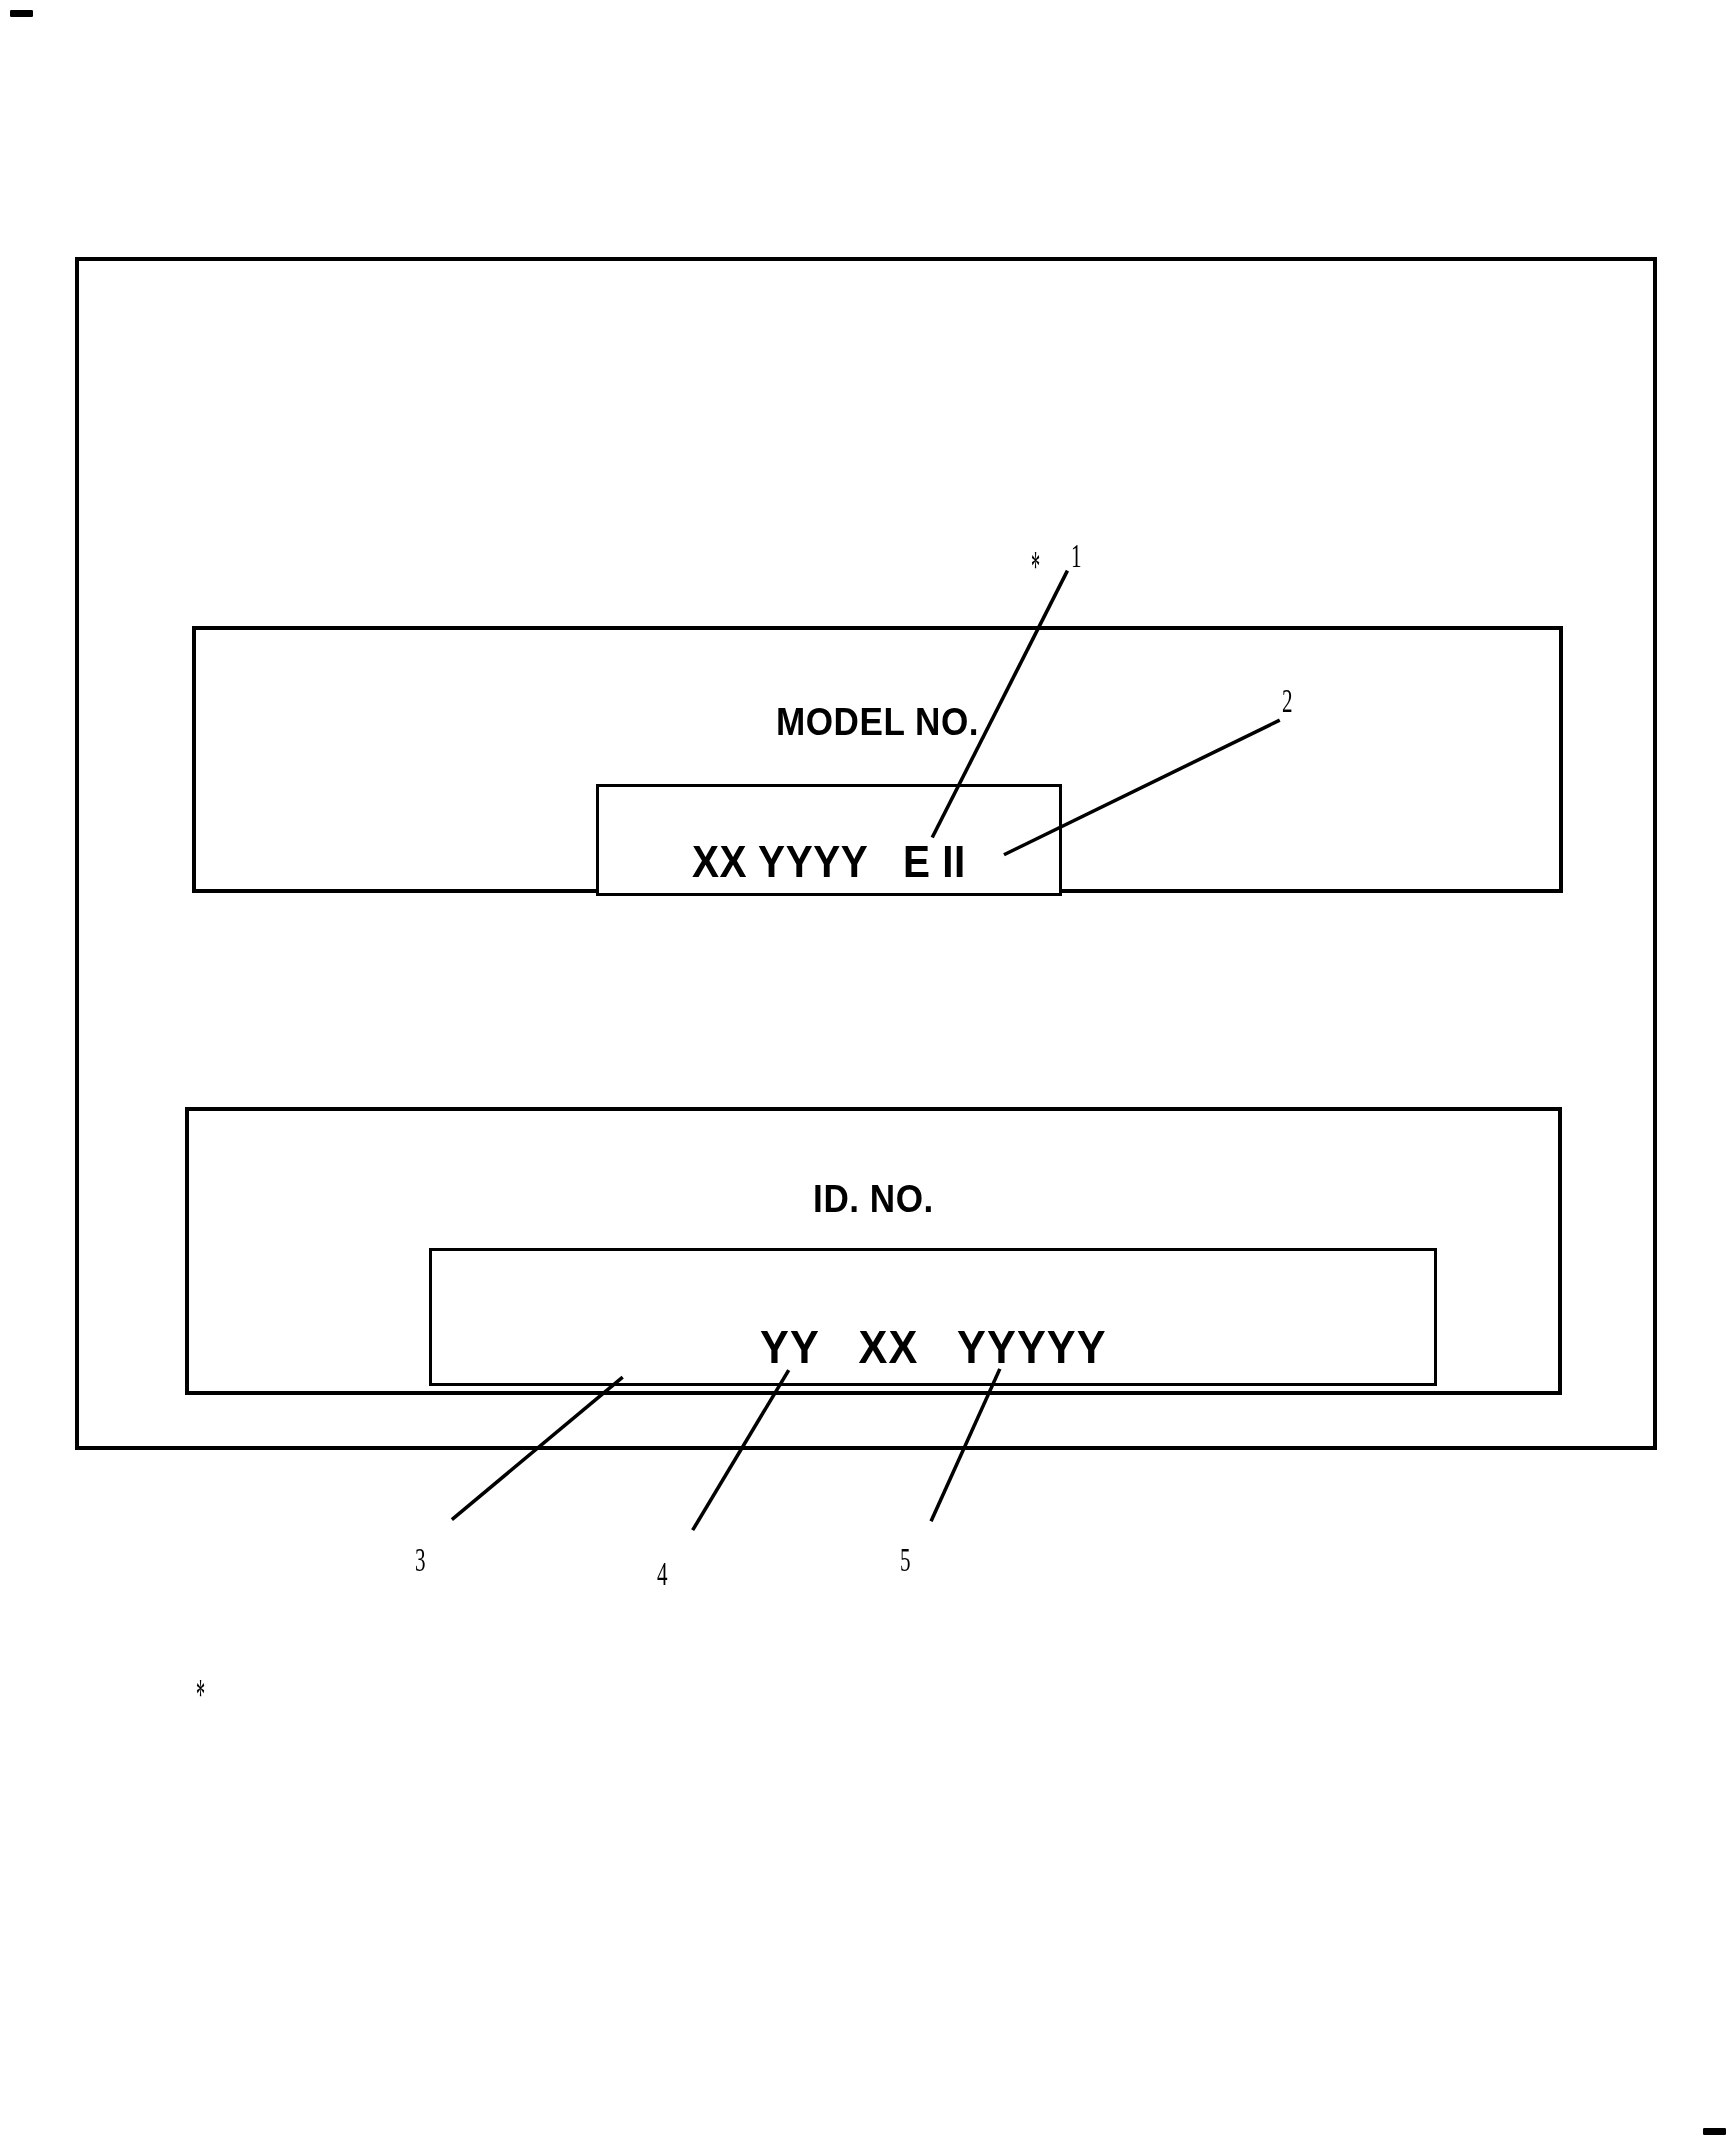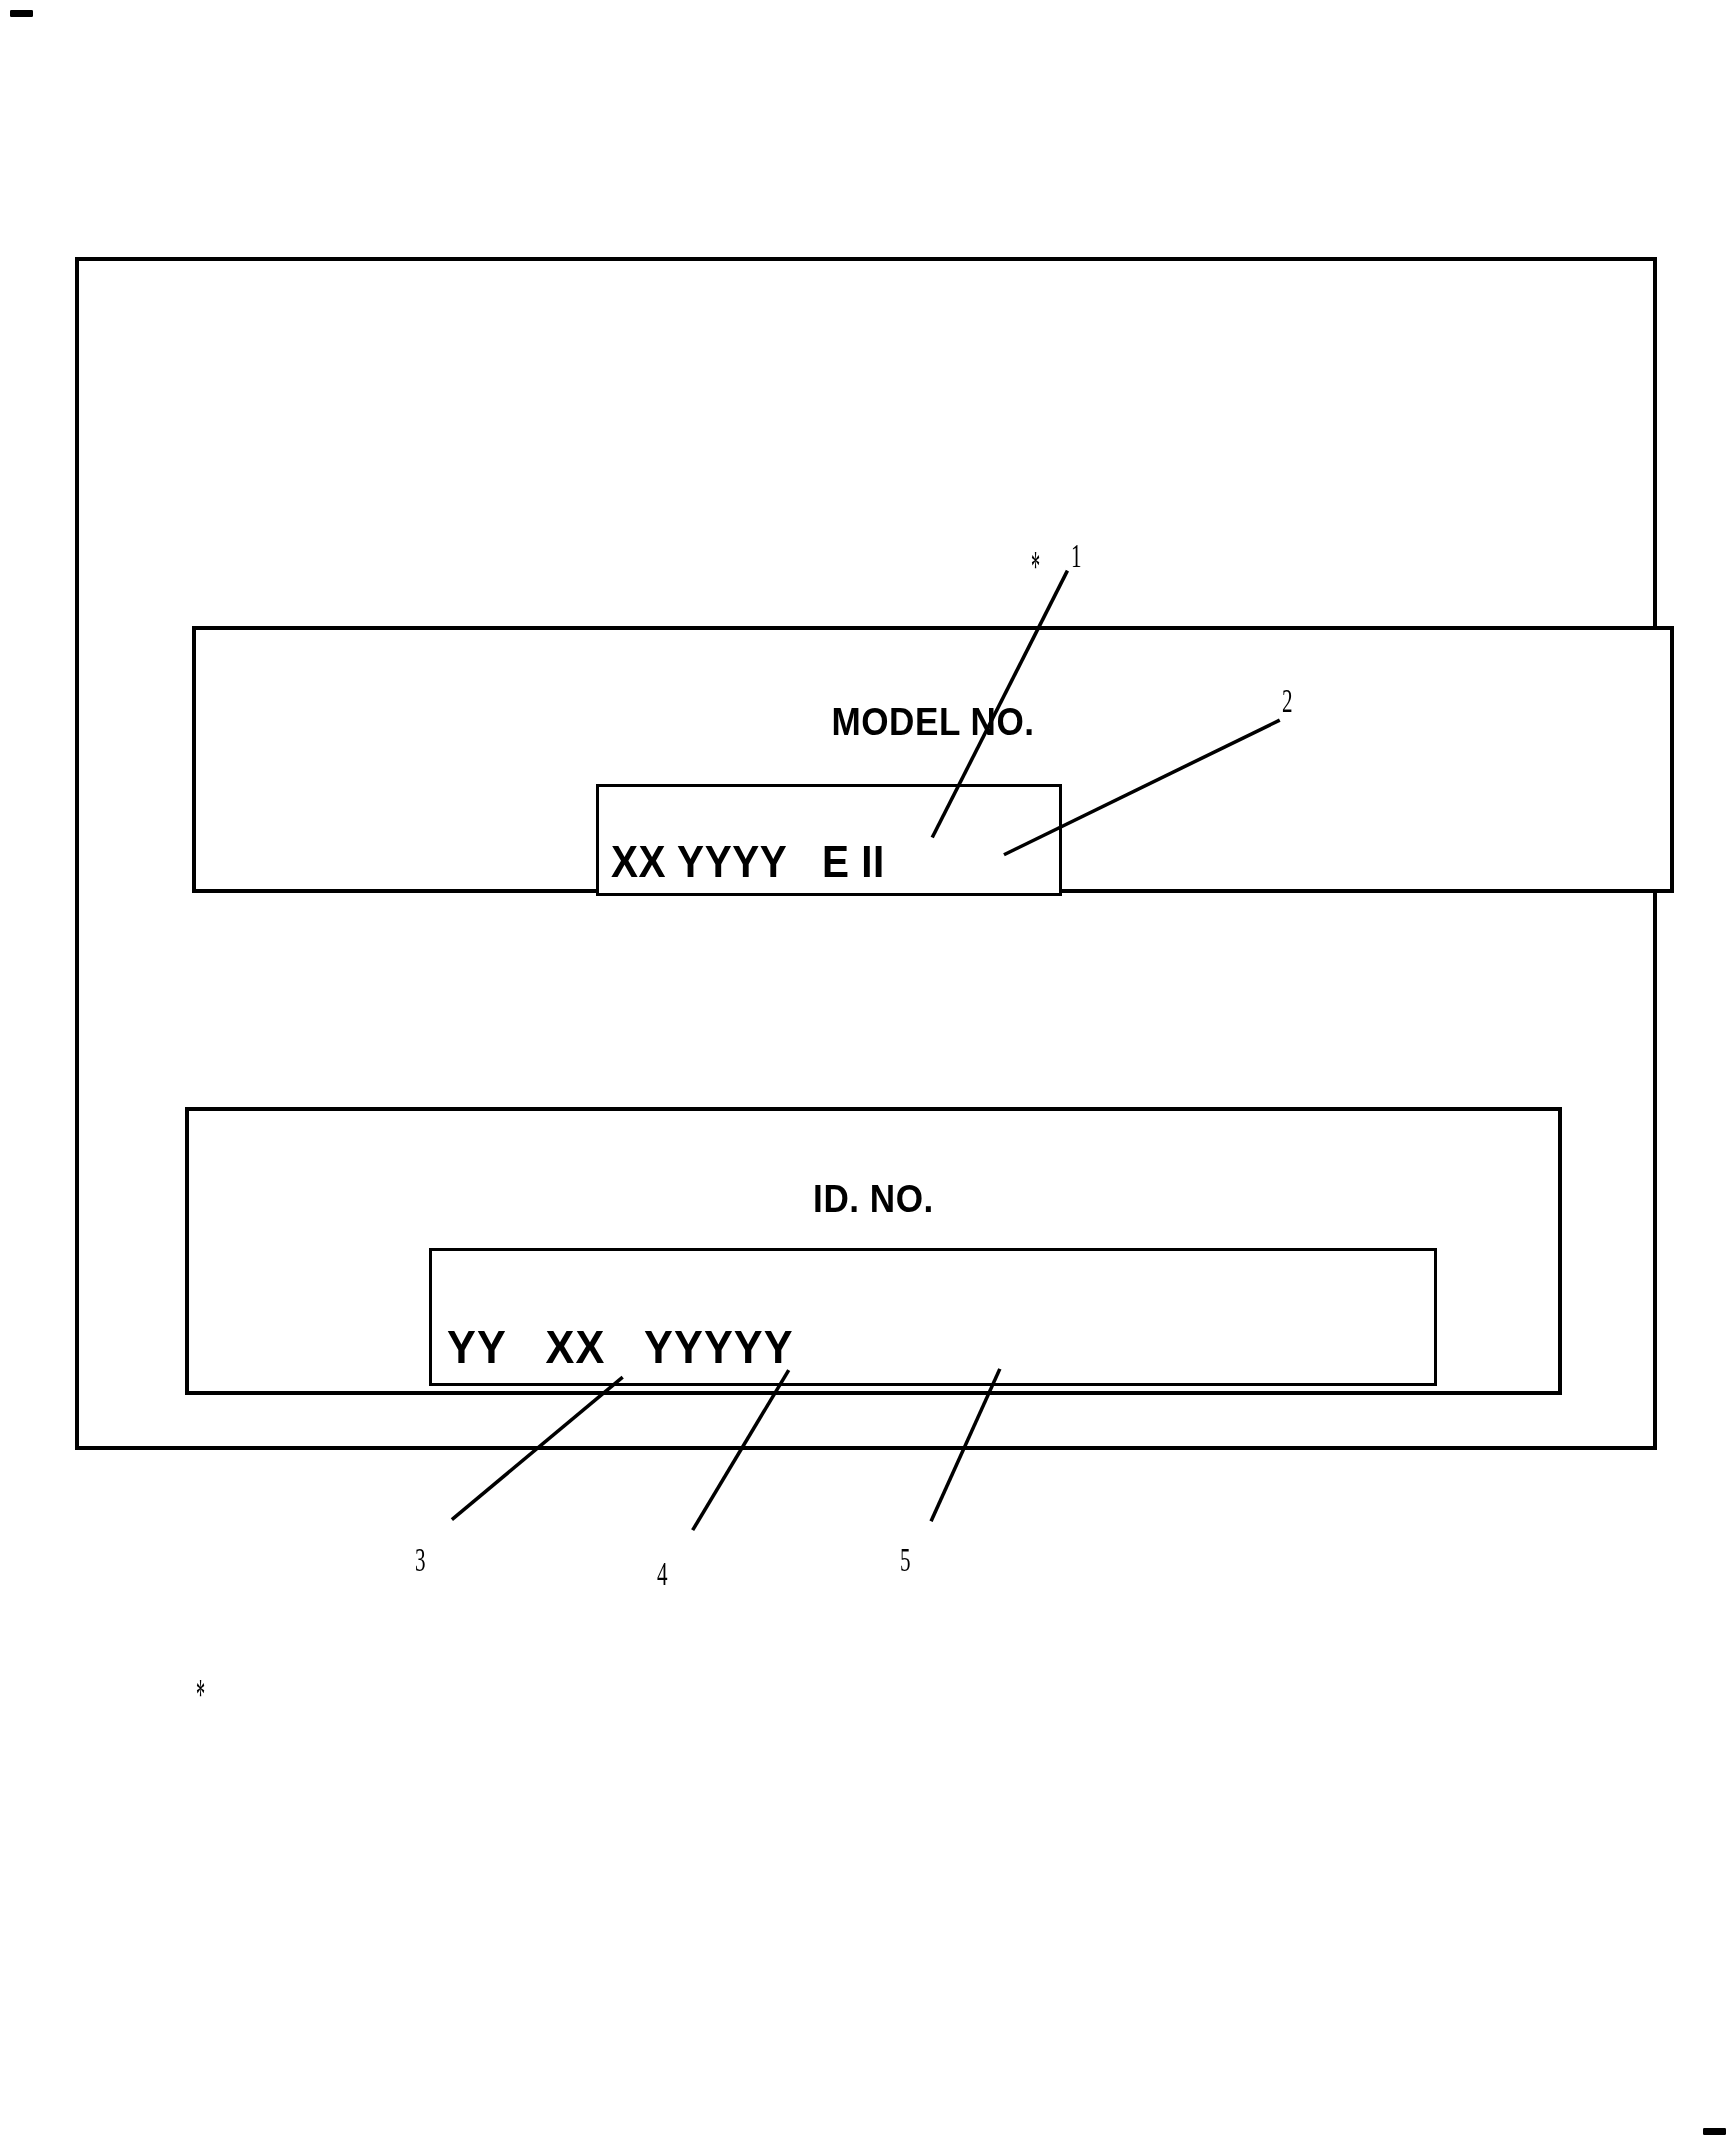--- a/index.html
+++ b/index.html
@@ -12,32 +12,32 @@
   .reg-mark{position:absolute;background:#000;border-radius:1.2px;}
   #reg-tl{left:10px;top:9.5px;width:22.5px;height:7.1px;}
   #reg-br{left:1703px;top:2128px;width:22.5px;height:7.1px;}
 
   
   #outer-frame{position:absolute;left:75px;top:257px;width:1582px;height:1193px;
                border:4.2px solid #000;box-sizing:border-box;background:#fff;}
 
   
   .plate{position:absolute;border:4.2px solid #000;box-sizing:border-box;background:#fff;}
-  #model-plate{left:187px;top:623px;width:1482px;height:267px;}
+  #model-plate{left:187px;top:623px;width:1371px;height:267px;}
   #id-plate{left:181px;top:1103px;width:1377px;height:288px;}
 
   .plate-title{position:absolute;left:0;right:0;text-align:center;
                font-weight:bold;letter-spacing:0.6px;white-space:nowrap;
                font-family:"Liberation Sans",sans-serif;}
   #model-title{top:70px;font-size:39px;transform:scaleX(.9);}
   #id-title{top:66px;font-size:39px;transform:scaleX(.9);}
 
   
   .value-box{position:absolute;border:3.6px solid #000;box-sizing:border-box;background:#fff;
-             display:flex;align-items:flex-end;}
+             display:flex;align-items:flex-end;justify-content:center;}
   #model-value-box{left:596px;top:784px;width:466px;height:112px;}
   #id-value-box{left:429px;top:1248px;width:1008px;height:138px;}
 
   .value-text{font-weight:bold;white-space:pre;font-family:"Liberation Sans",sans-serif;}
   #model-value{font-size:44px;line-height:1;padding-bottom:9.5px;letter-spacing:0.6px;
                transform:scaleX(.92);transform-origin:center bottom;}
   #id-value{font-size:47px;line-height:1;padding-bottom:13px;letter-spacing:1.2px;
             transform:scaleX(.92);transform-origin:center bottom;}
 
   

